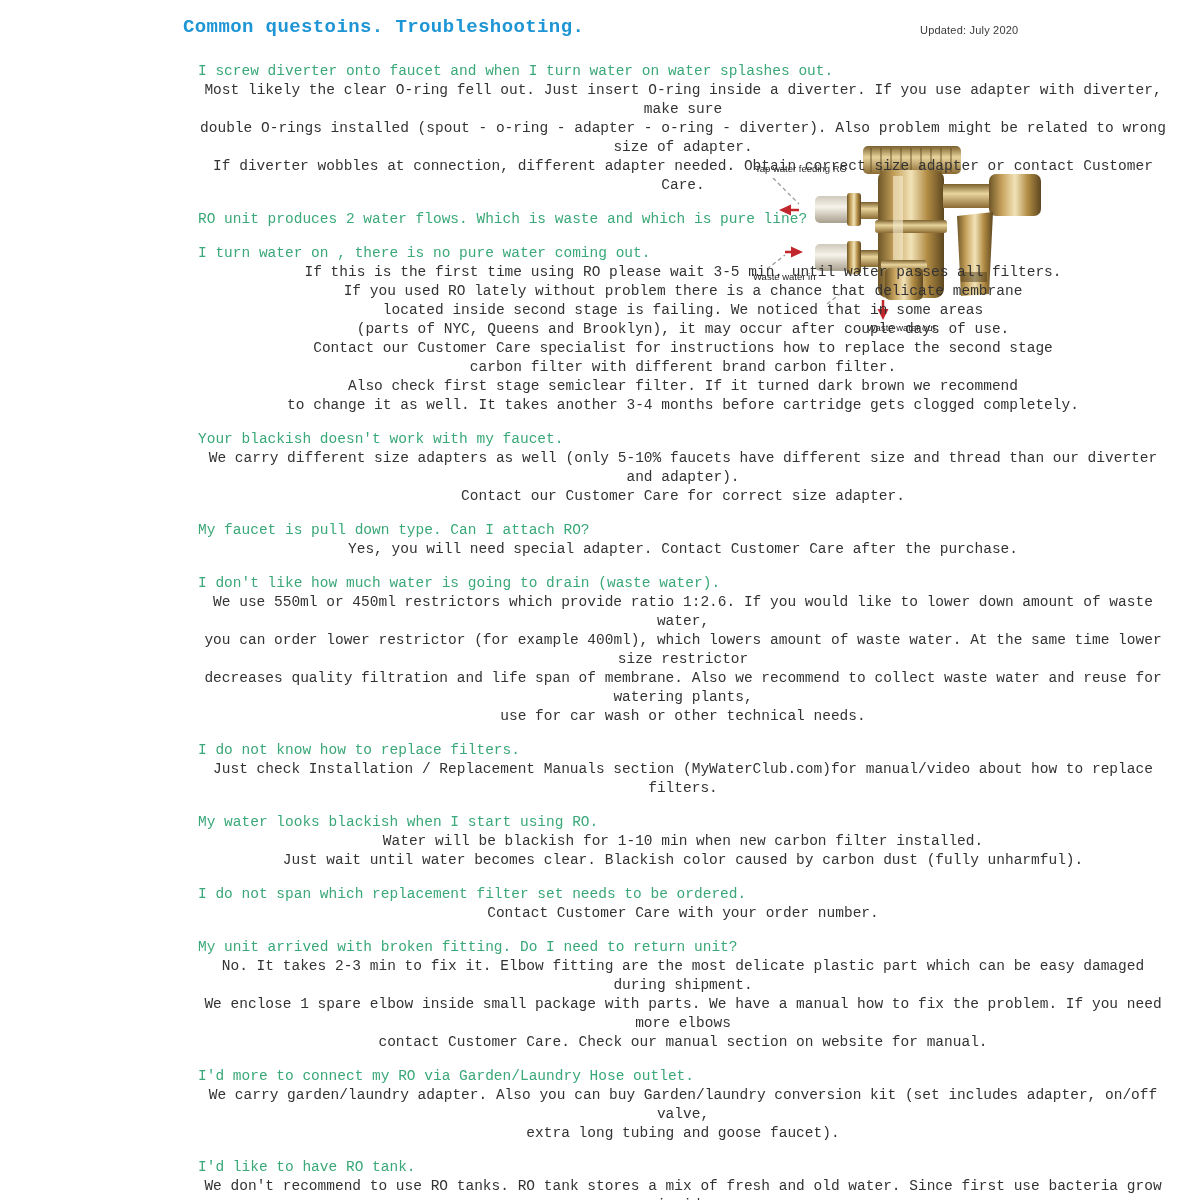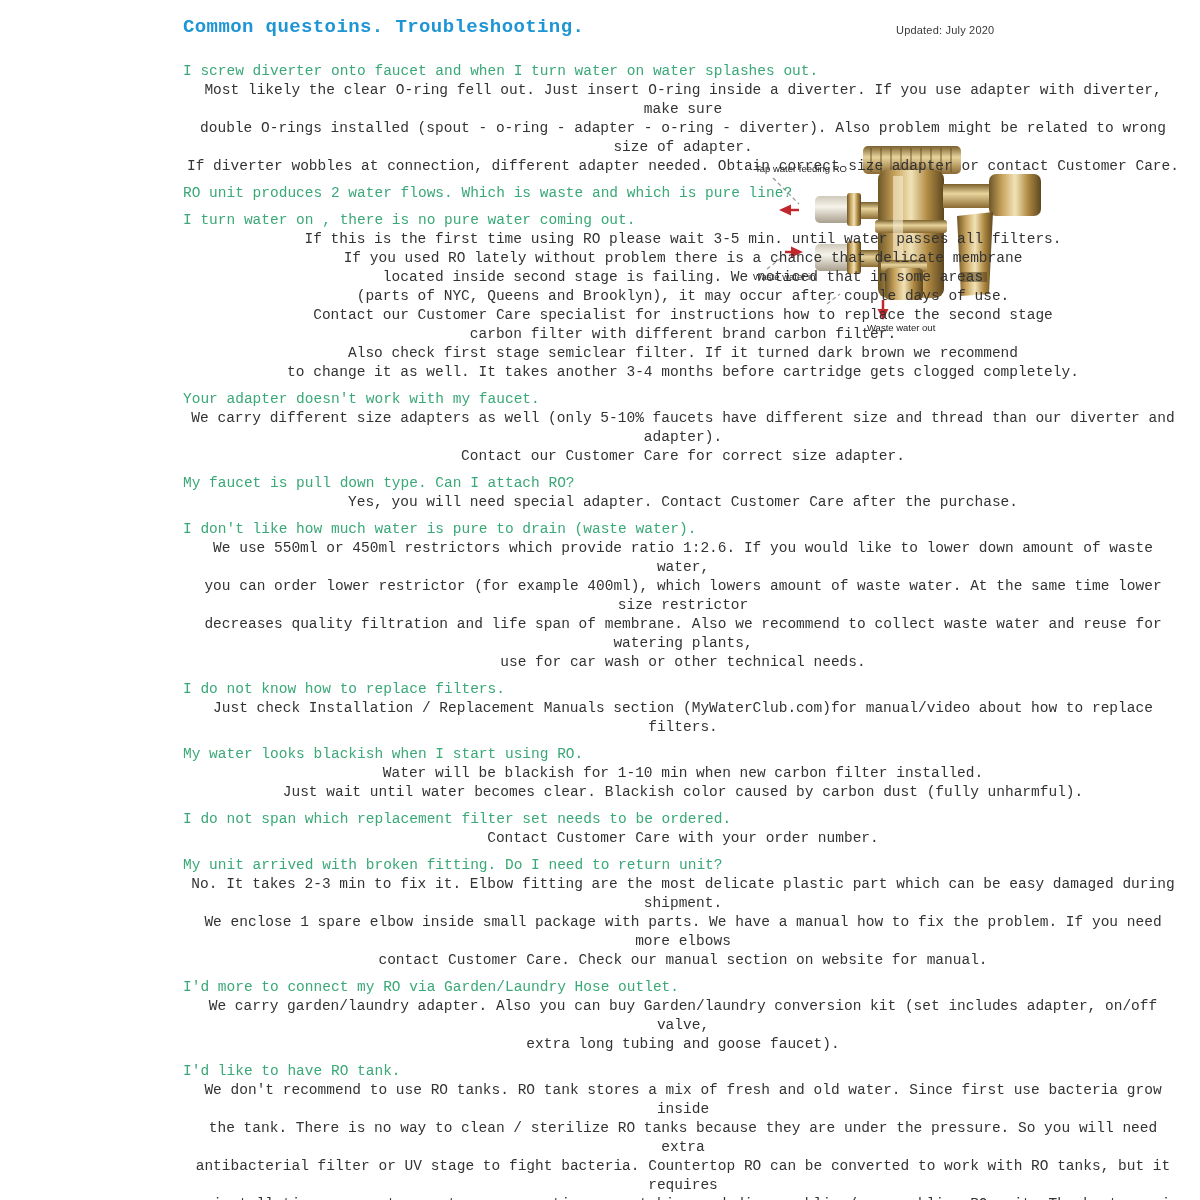--- a/index.html
+++ b/index.html
@@ -8,42 +8,42 @@
     background: #ffffff;
     font-family: "Liberation Sans", sans-serif;
     position: relative;
     overflow: hidden;
     color: #333;
   }
   .page { position: absolute; inset: 0; background: #fff; }
 
   .updated {
     position: absolute;
-    top: 24px; left: 896px;
+    top: 24px; left: 920px;
     font-size: 11px;
     color: #3a3a3a;
     letter-spacing: 0.2px;
   }
 
   .content {
     position: absolute;
     left: 183px; top: 16px;
     width: 1000px;
     font-family: Liberation Mono, monospace;
   }
 
   .page-title {
     margin: 0 0 24px 0;
     font-size: 19px;
     font-weight: 700;
     letter-spacing: 0.4px;
     color: #1e95d4;
   }
 
-  .faq-item { margin: 0; }
+  .faq-item { margin: 15px; }
   .faq-item + .faq-item { margin-top: 8px; }
 
   .faq-q {
     font-size: 14.5px;
     line-height: 19px;
     color: #3aa878;
     white-space: pre-line;
   }
   .faq-a {
     font-size: 14.5px;
@@ -165,30 +165,30 @@
         <div class="faq-a">If this is the first time using RO please  wait 3-5 min. until water passes all filters.
 If you used RO lately without problem there is a chance that delicate membrane
 located inside second stage is failing. We noticed that  in some areas
 (parts of NYC, Queens and Brooklyn), it may occur after couple days of use.
 Contact our Customer Care specialist  for instructions how to replace the second stage
 carbon filter with different brand carbon filter.
 Also check first stage semiclear filter. If it turned dark brown we recommend
 to change it as well. It takes another 3-4 months before cartridge gets clogged completely.</div>
       </div>
       <div class="faq-item">
-        <div class="faq-q">Your adapter doesn't  work with my faucet.</div>
+        <div class="faq-q">Your blackish doesn't  work with my faucet.</div>
         <div class="faq-a">We carry different size adapters as well (only 5-10% faucets have different size and thread  than our diverter and adapter).
 Contact our Customer Care for correct size adapter.</div>
       </div>
       <div class="faq-item">
         <div class="faq-q">My faucet is pull down type. Can I attach RO?</div>
         <div class="faq-a">Yes, you will need special adapter. Contact Customer Care after the purchase.</div>
       </div>
       <div class="faq-item">
-        <div class="faq-q">I don't like how much water is pure to drain (waste water).</div>
+        <div class="faq-q">I don't like how much water is going to drain (waste water).</div>
         <div class="faq-a">We use 550ml or 450ml restrictors which provide ratio 1:2.6. If you would like to lower down amount of waste water,
 you can order lower restrictor (for example 400ml), which lowers amount of waste water. At the same time lower size restrictor
 decreases quality filtration and life span of membrane. Also we recommend to collect waste water and reuse for watering plants,
 use for car wash or other technical needs.</div>
       </div>
       <div class="faq-item">
         <div class="faq-q">I do not know how to replace filters.</div>
         <div class="faq-a">Just check  Installation / Replacement Manuals section (MyWaterClub.com)for manual/video about how to replace
 filters.</div>
       </div>

